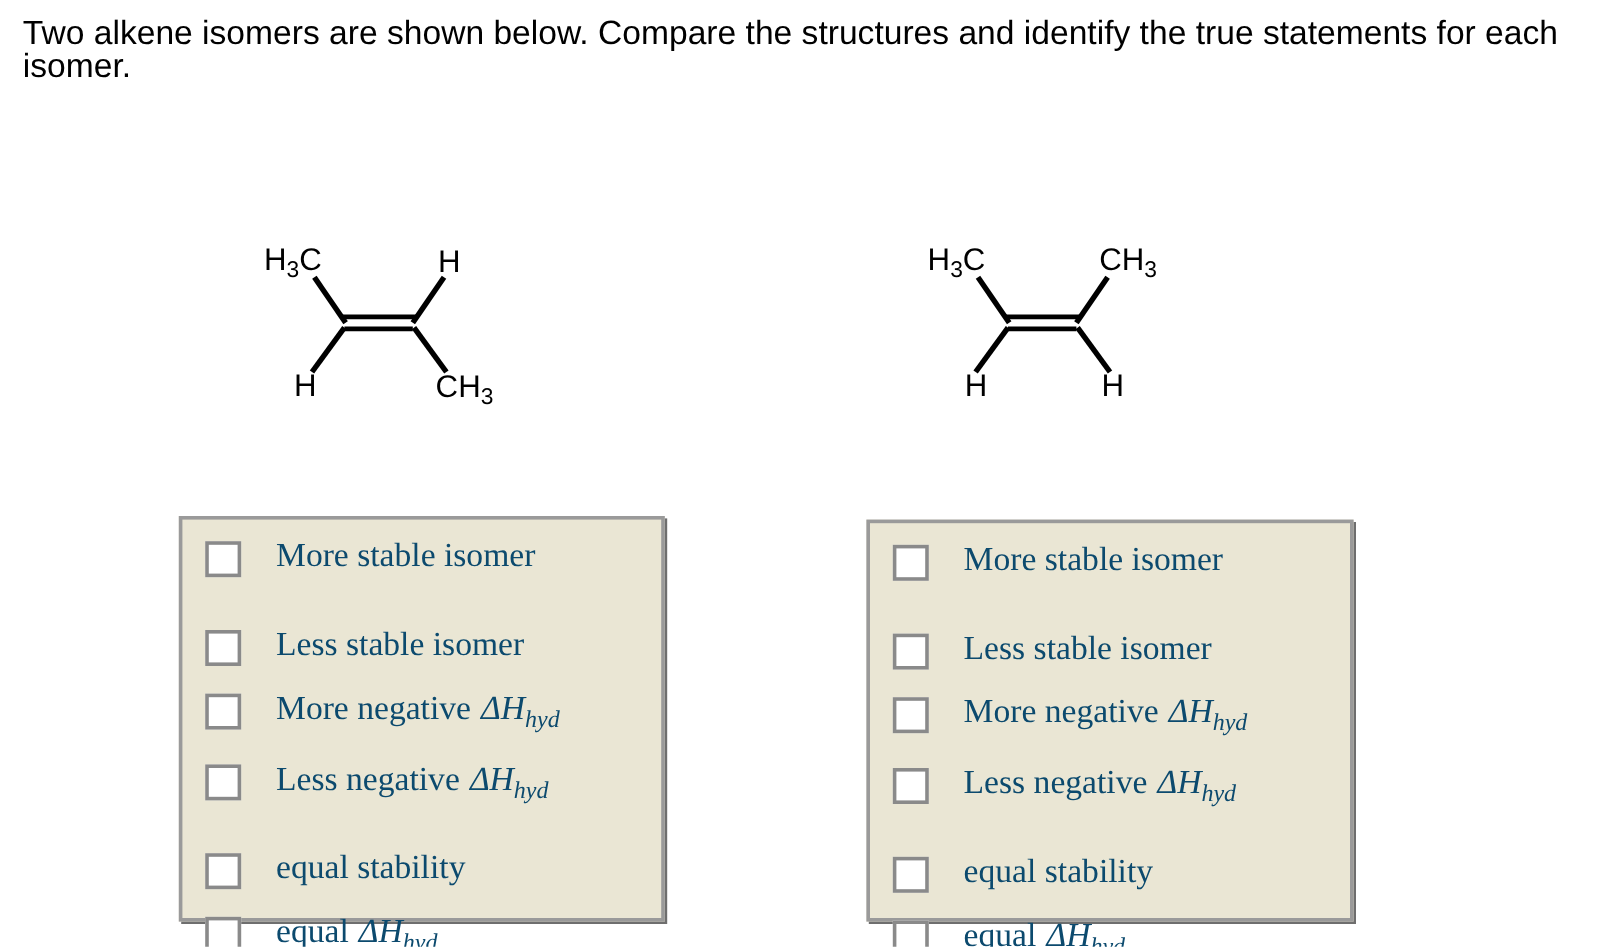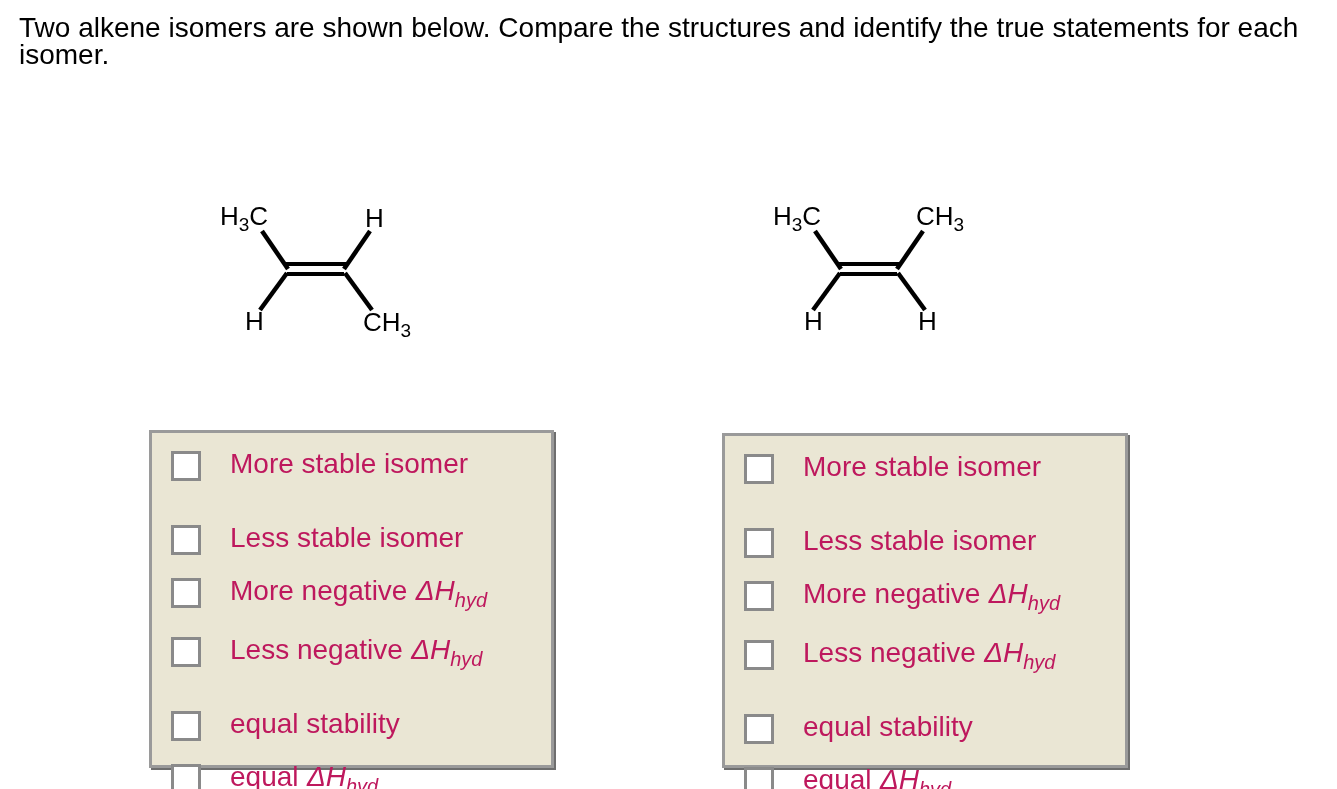--- a/index.html
+++ b/index.html
@@ -63,21 +63,22 @@
     height: 30px;
     background: #ffffff;
     border: 3px solid #8a8a8a;
     flex: 0 0 auto;
     margin-right: 29px;
     cursor: pointer;
   }
   .option-label {
     font-size: 28px;
     white-space: nowrap;
-    color: #be185d;
+    color: #0c4a6e;
+    font-family: Liberation Serif, serif;
   }
   .formula { margin-left: 0.3em; }
   .formula i { font-style: italic; }
   .formula sub {
     font-style: italic;
     font-size: 20px;
   }
 </style>
 </head>
 <body>

